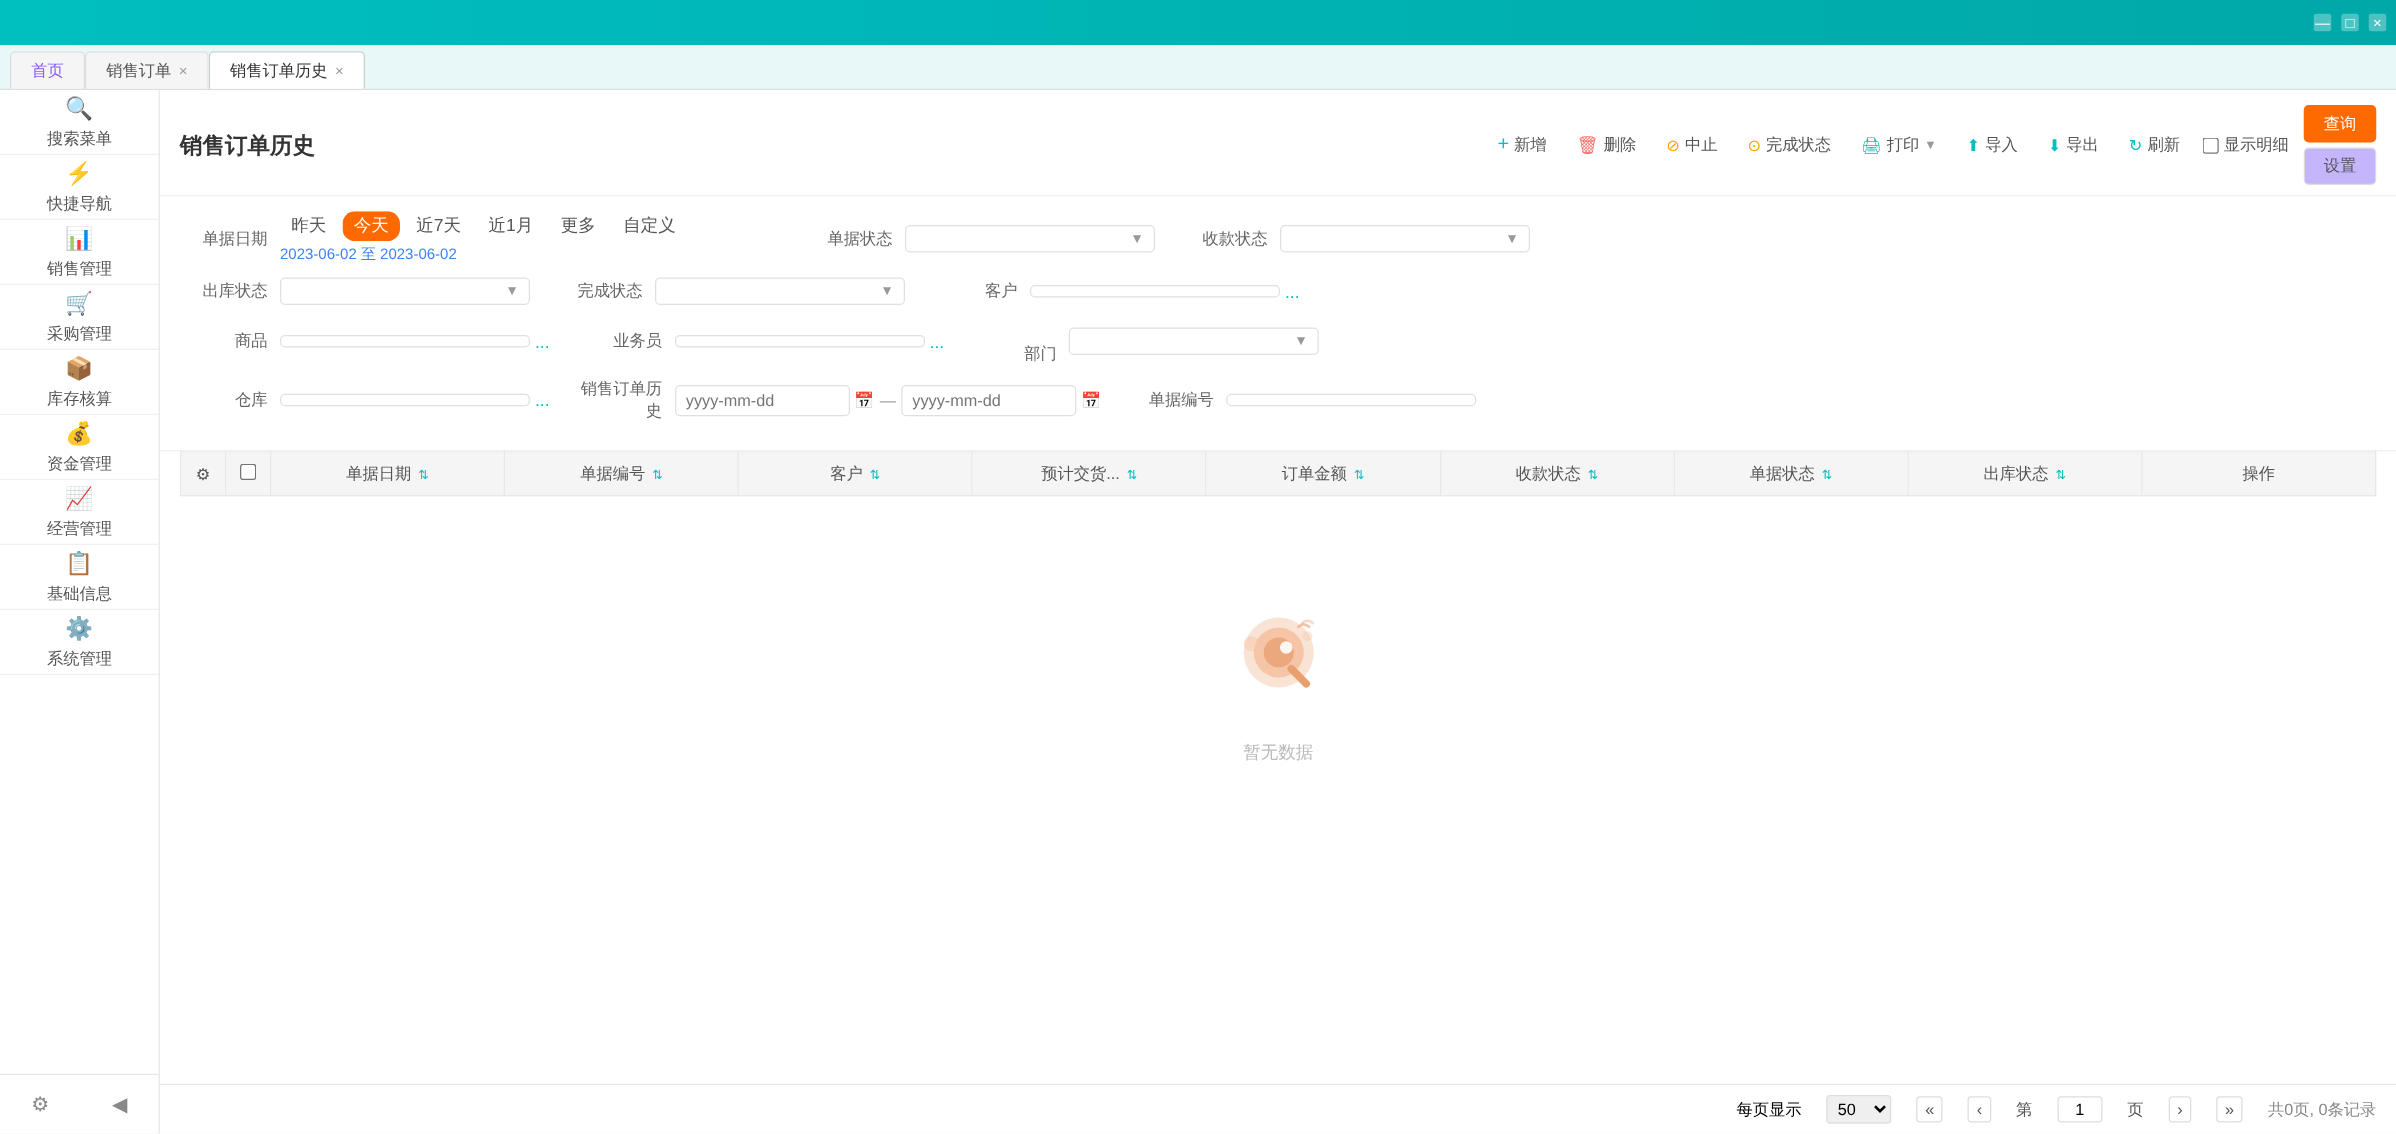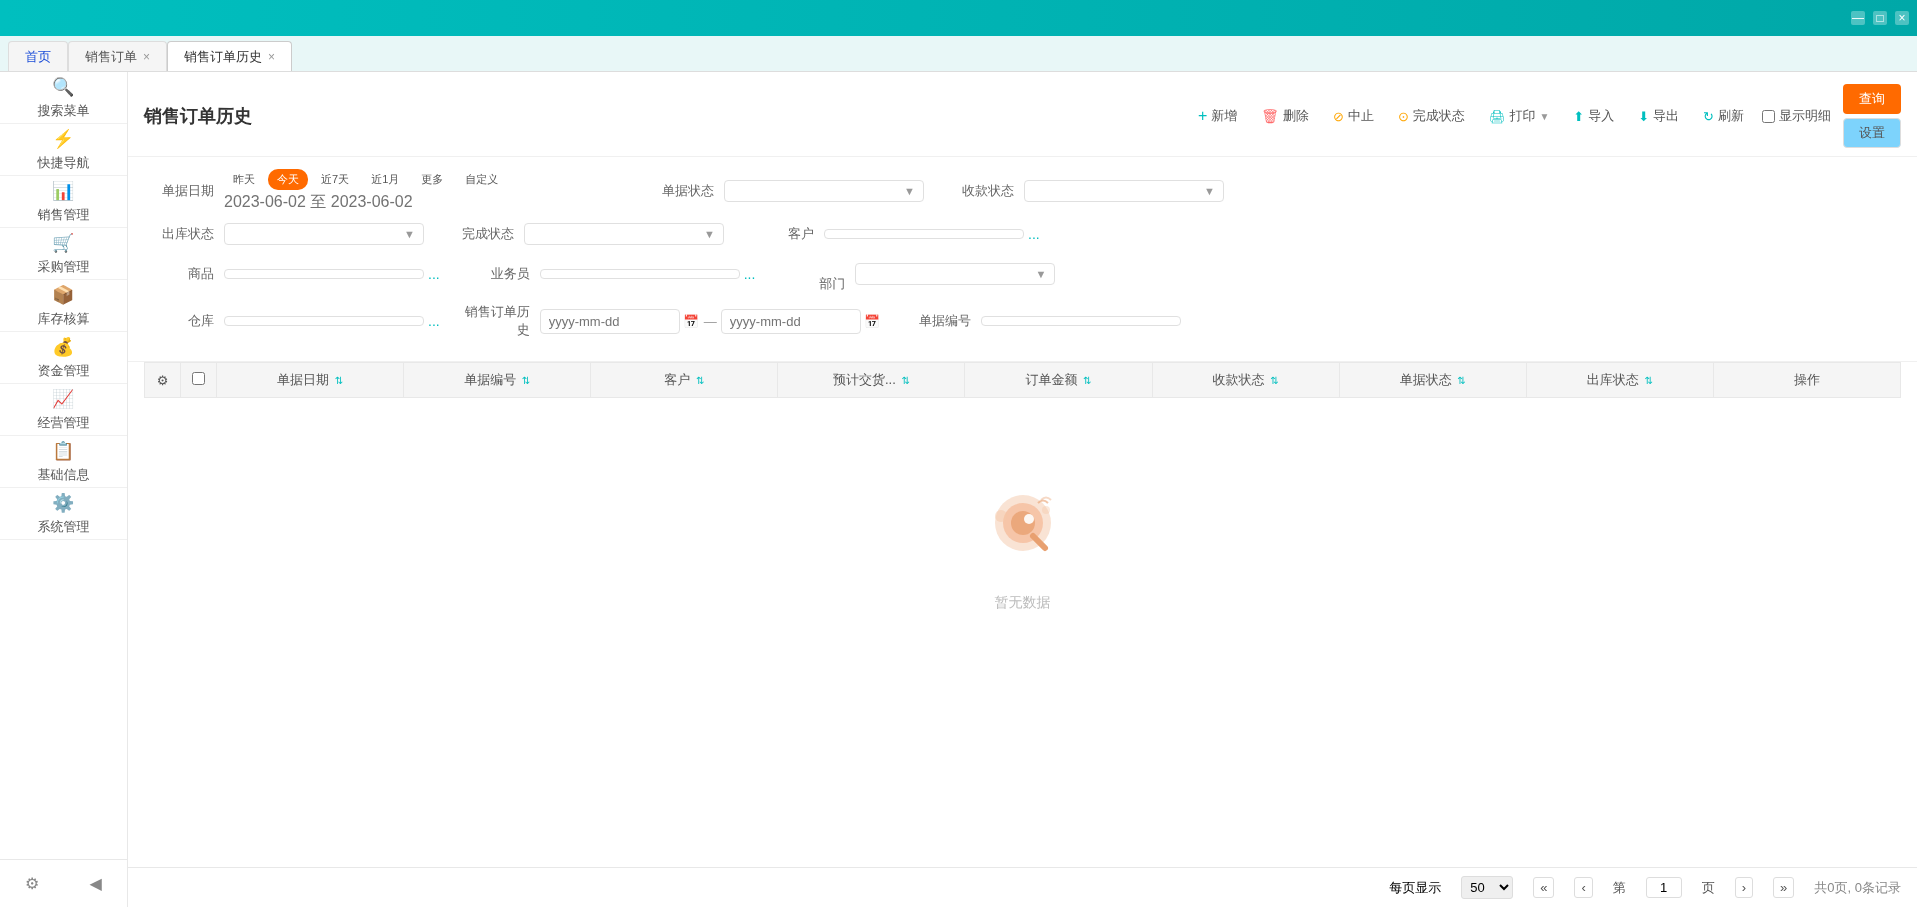--- a/index.html
+++ b/index.html
@@ -42,21 +42,21 @@
       color: #333;
       border-color: #ccc;
     }
     .tab .tab-close {
       font-size: 12px;
       color: #999;
       cursor: pointer;
     }
     .tab.home {
       background: #f5f5f5;
-      color: #1d4ed8;
+      color: #8b5cf6;
       justify-content: flex-end;
     }
 
     
     .main-layout {
       display: flex;
       flex: 1;
       overflow: hidden;
     }
 
@@ -132,21 +132,21 @@
     .btn-query {
       background: #ff6a00;
       color: white;
       border: none;
       padding: 6px 16px;
       border-radius: 4px;
       cursor: pointer;
       font-size: 13px;
     }
     .btn-setting {
-      background: #7dd3fc;
+      background: #c4b5fd;
       color: #555;
       border: 1px solid #ddd;
       padding: 5px 14px;
       border-radius: 4px;
       cursor: pointer;
       font-size: 13px;
       display: block;
     }
 
     
@@ -169,31 +169,31 @@
     }
     .date-pills {
       display: flex;
       align-items: center;
       gap: 4px;
     }
     .date-pill {
       padding: 2px 8px;
       border-radius: 10px;
       cursor: pointer;
-      font-size: 11px;
+      font-size: 14px;
       color: #555;
       border: 1px solid transparent;
     }
     .date-pill.active {
       background: #ff6a00;
       color: white;
     }
     .date-range-text {
-      font-size: 16px;
-      color: #737373;
+      font-size: 12px;
+      color: #3b82f6;
       margin-top: 2px;
       display: block;
     }
     .select-control {
       display: flex;
       align-items: center;
       border: 1px solid #e0e0e0;
       border-radius: 4px;
       padding: 4px 8px;
       min-width: 200px;

